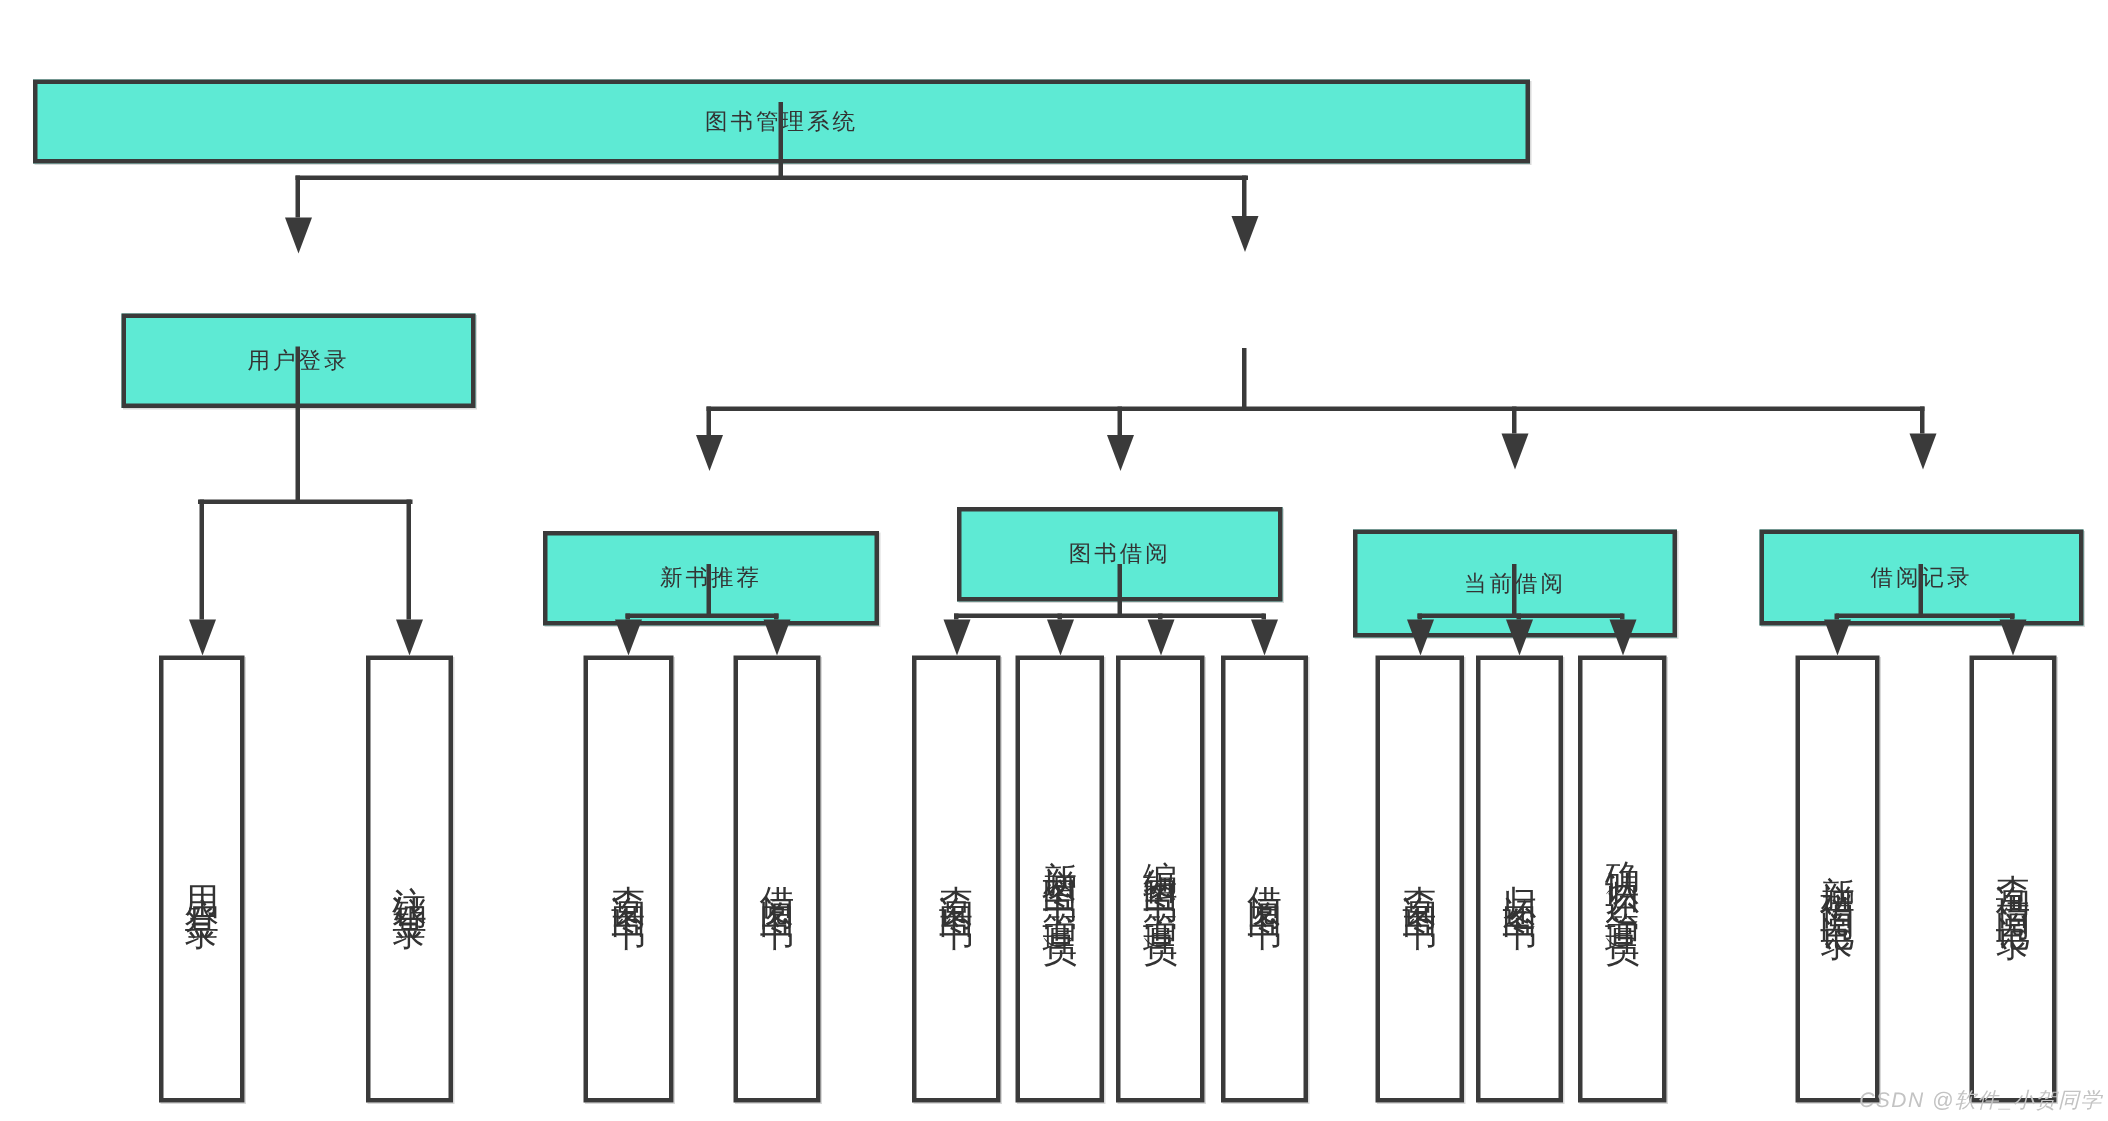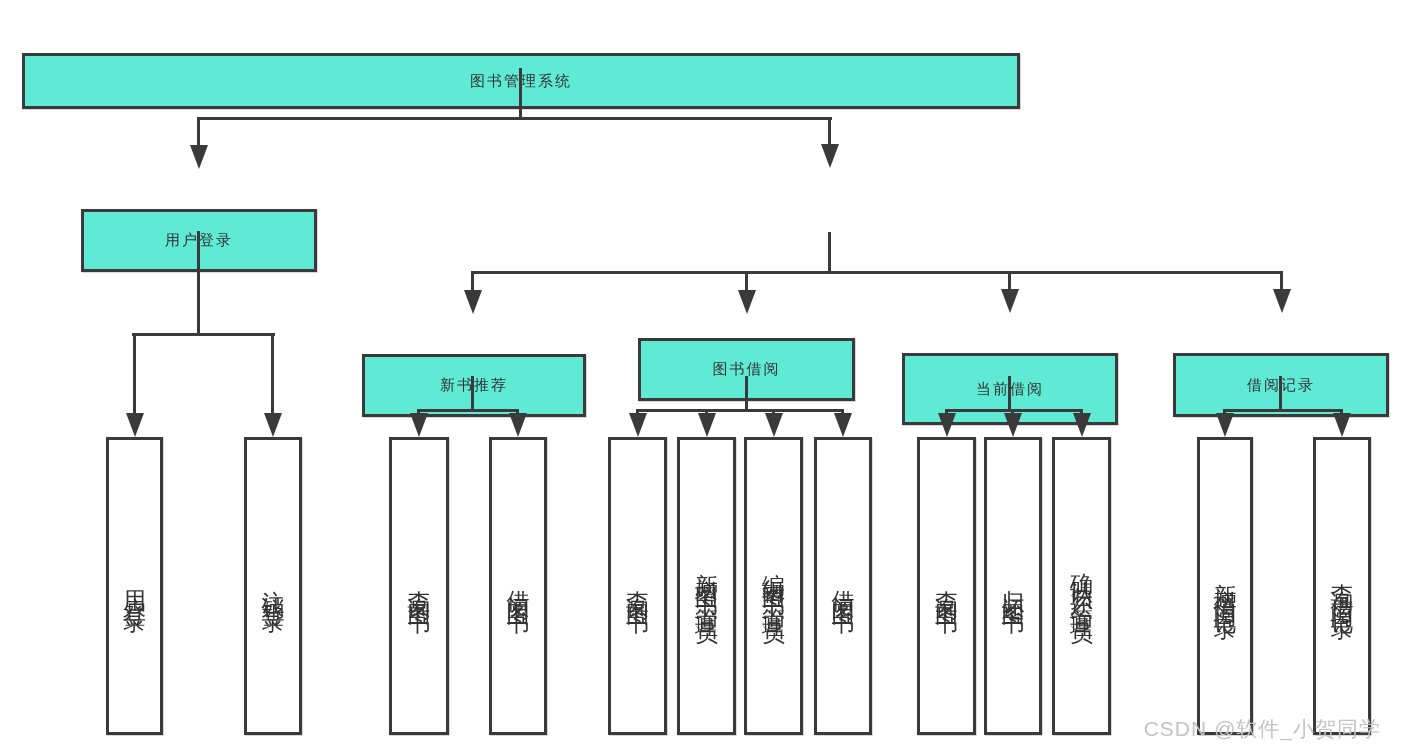--- a/index.html
+++ b/index.html
@@ -70,24 +70,25 @@
   .l-bb-query{left:608px;width:59px;}
   .l-bb-add{left:677px;width:59px;}
   .l-bb-edit{left:744px;width:59px;}
   .l-bb-borrow{left:814px;width:58px;}
   .l-cb-query{left:917px;width:59px;}
   .l-cb-return{left:984px;width:58px;}
   .l-cb-confirm{left:1052px;width:59px;}
   .l-br-add{left:1197px;width:56px;}
   .l-br-query{left:1313px;width:58px;}
   .watermark{
-    position:absolute;right:24px;bottom:4px;
+    position:absolute;right:3px;bottom:4px;
     color:var(--watermark);
-    font-size:21px;letter-spacing:1px;
+    font-size:14px;letter-spacing:1px;
     pointer-events:none;
+    font-style:italic;
   }
 </style>
 </head>
 <body>
 
 <div class="canvas">
 
   <div class="node n-root">图书管理系统</div>
 
   <div class="vline" style="left:519px;top:68px;height:52px;"></div>

